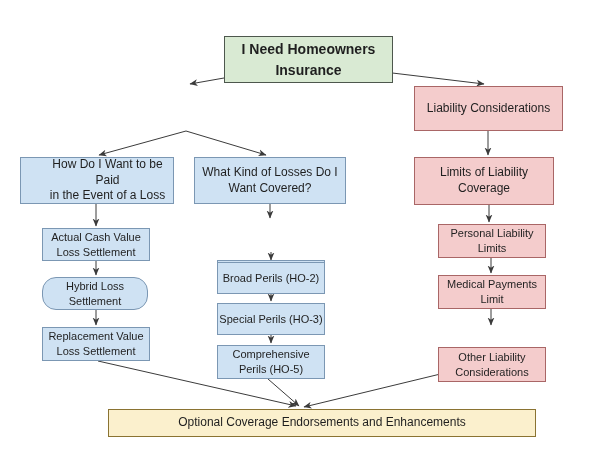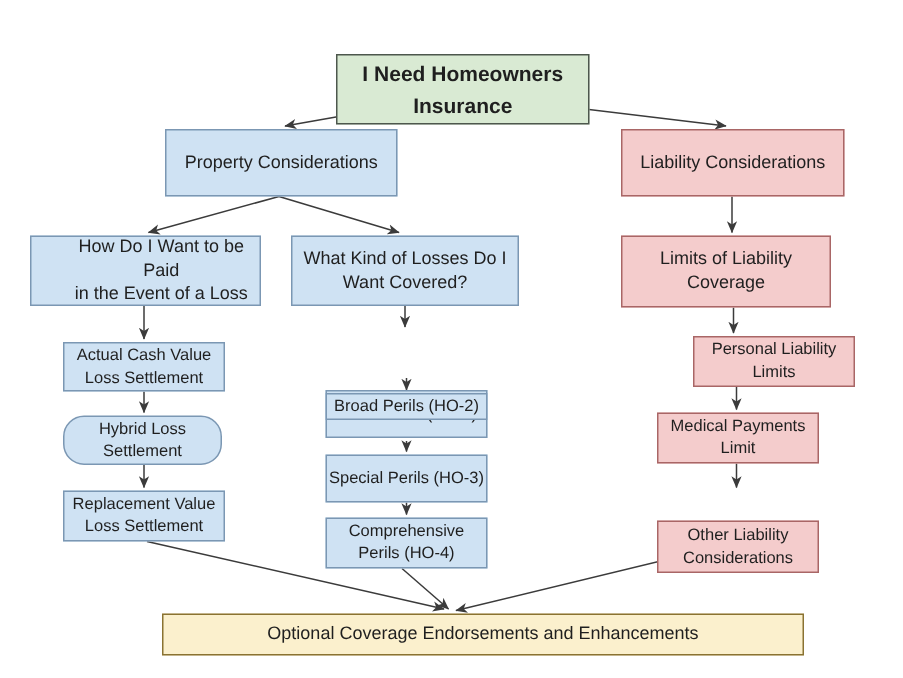--- a/index.html
+++ b/index.html
@@ -57,21 +57,20 @@
       <line x1="491" y1="309" x2="491" y2="325" marker-end="url(#ah)"></line>
       <line x1="98" y1="361" x2="296" y2="406" marker-end="url(#ah)"></line>
       <line x1="268" y1="379" x2="299" y2="406" marker-end="url(#ah)"></line>
       <line x1="490" y1="362" x2="304" y2="407" marker-end="url(#ah)"></line>
     </g>
   </svg>
 
   <div class="node green" style="left:224px;top:16px;width:169px;height:47px;margin-top:20px;">I Need Homeowners
 Insurance</div>
 
-  <div class="node blue" style="left:110px;top:86px;width:155px;height:45px;">Property Considerations</div>
 
   <div class="node pink" style="left:414px;top:86px;width:149px;height:45px;">Liability Considerations</div>
 
   <div class="node blue" style="left:20px;top:157px;width:154px;height:47px;padding-left:21px;">How Do I Want to be Paid
 in the Event of a Loss</div>
 
   <div class="node blue" style="left:194px;top:157px;width:152px;height:47px;">What Kind of Losses Do I
 Want Covered?</div>
 
   <div class="node pink" style="left:414px;top:157px;width:140px;height:48px;">Limits of Liability Coverage</div>
@@ -80,28 +79,28 @@
 Loss Settlement</div>
 
   <div class="node blue small" style="left:42px;top:277px;width:106px;height:33px;border-radius:14px;">Hybrid  Loss
 Settlement</div>
 
   <div class="node blue small" style="left:42px;top:327px;width:108px;height:34px;">Replacement Value
 Loss Settlement</div>
 
   <div class="node blue small" style="left:217px;top:220px;width:108px;height:32px;margin-top:40px;">Basic Perils (HO-1)</div>
 
-  <div class="node blue small" style="left:217px;top:262px;width:108px;height:18px;">Broad Perils (HO-2)</div>
+  <div class="node blue small" style="left:217px;top:262px;width:108px;height:32px;">Broad Perils (HO-2)</div>
 
   <div class="node blue small" style="left:217px;top:303px;width:108px;height:32px;">Special Perils (HO-3)</div>
 
   <div class="node blue small" style="left:217px;top:345px;width:108px;height:34px;">Comprehensive
-Perils (HO-4)</div>
+Perils (HO-5)</div>
 
-  <div class="node pink small" style="left:462px;top:224px;width:108px;height:34px;">Personal Liability
+  <div class="node pink small" style="left:438px;top:224px;width:108px;height:34px;">Personal Liability
 Limits</div>
 
   <div class="node pink small" style="left:438px;top:275px;width:108px;height:34px;">Medical Payments
 Limit</div>
 
   <div class="node pink small" style="left:438px;top:327px;width:108px;height:35px;margin-top:20px;">Other Liability
 Considerations</div>
 
   <div class="node yellow" style="left:90px;top:409px;width:428px;height:28px;font-size:12px;">Optional Coverage Endorsements and Enhancements</div>
 

